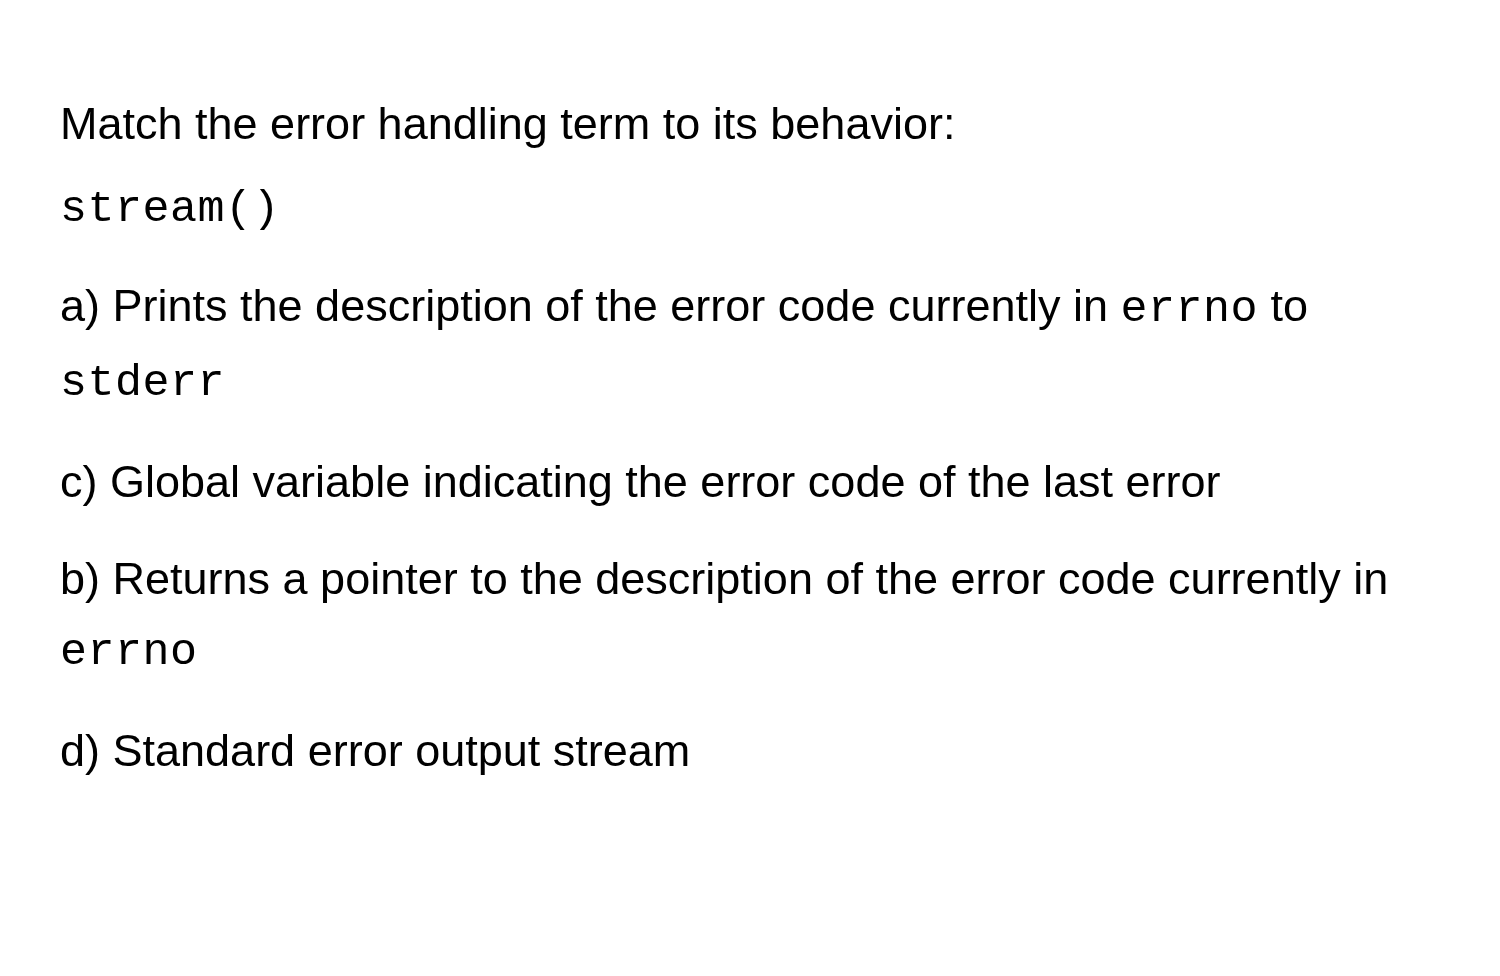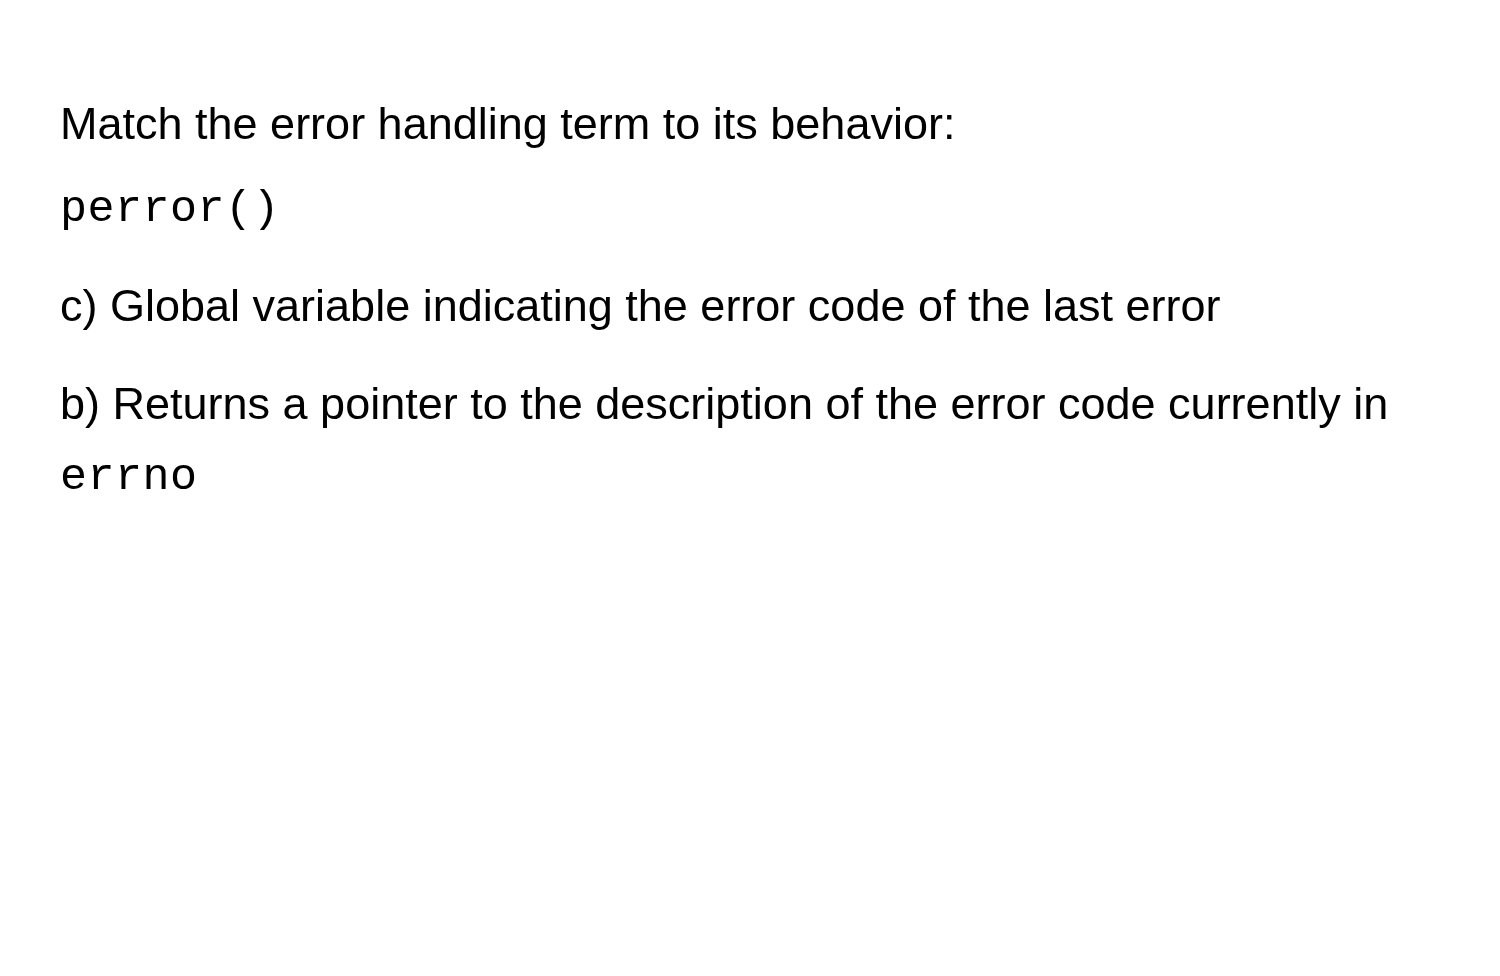--- a/index.html
+++ b/index.html
@@ -42,24 +42,30 @@
     .code {
       font-family: "Courier New", Courier, monospace;
       letter-spacing: 0.5px;
     }
   </style>
 </head>
 <body>
 
 <div class="container">
   <div class="question-intro">Match the error handling term to its behavior:</div>
-  <div class="question-term">perror()</div>
+  <div class="question-term">stream()</div>
 
+  <div class="option">
+    <span>a) Prints the description of the error code currently in </span><span class="code">errno</span><span> to </span><span class="code">stderr</span>
+  </div>
 
   <div class="option">
     <span>c) Global variable indicating the error code of the last error</span>
   </div>
 
   <div class="option">
     <span>b) Returns a pointer to the description of the error code currently in </span><span class="code">errno</span>
   </div>
 
+  <div class="option">
+    <span>d) Standard error output stream</span>
+  </div>
 </div>
 
 </body></html>

